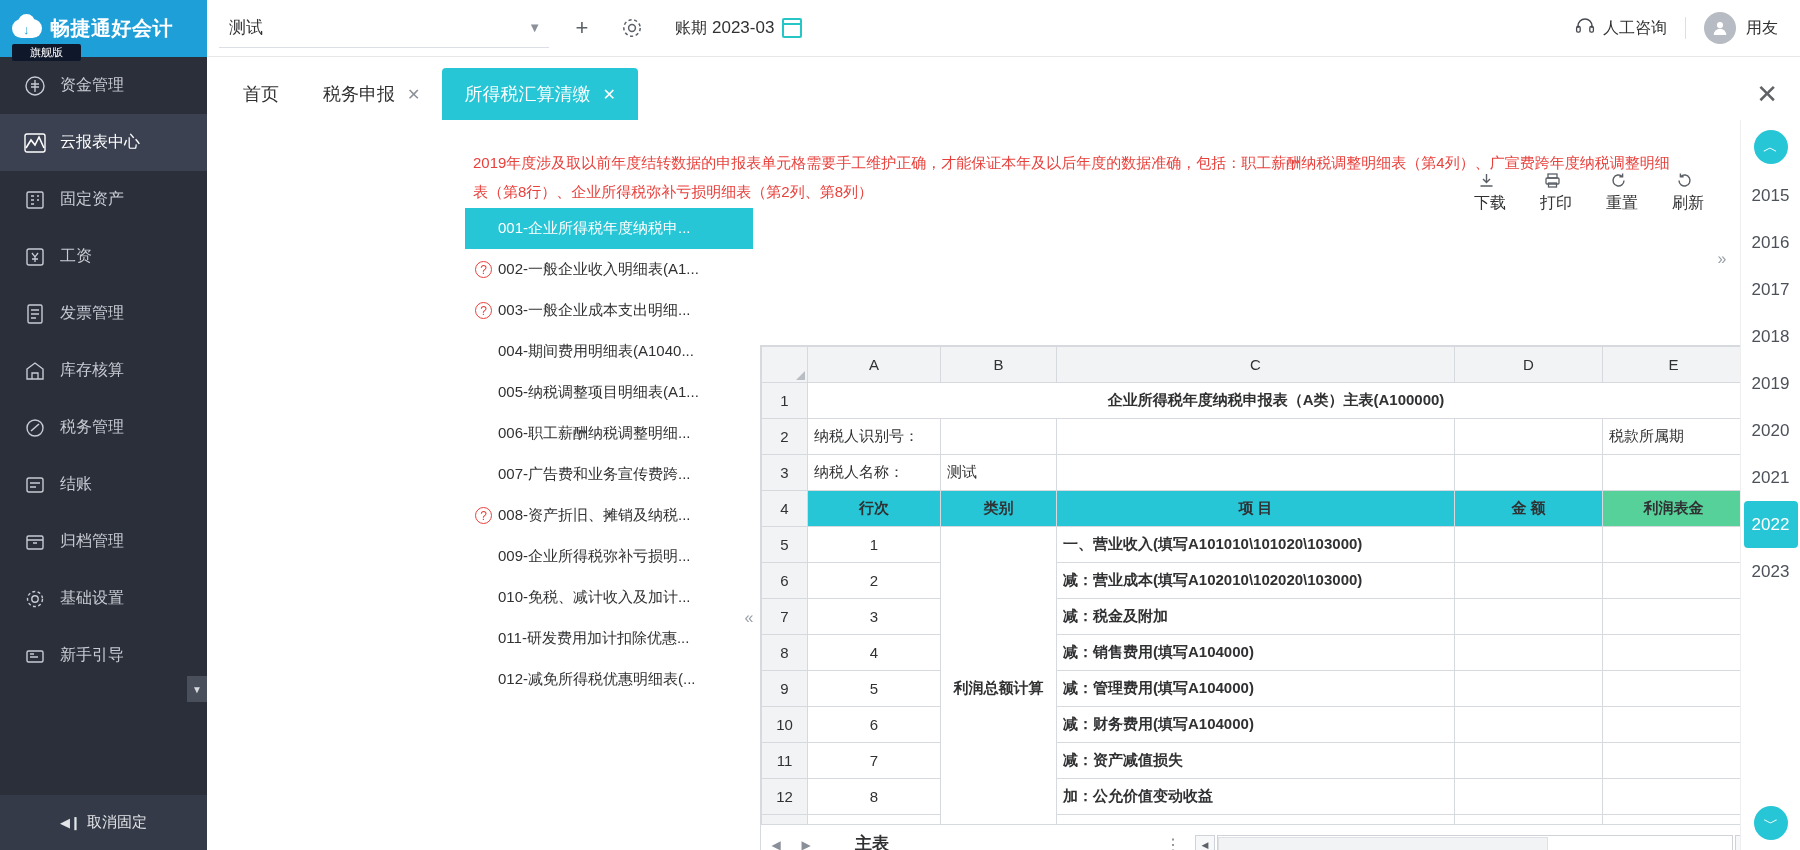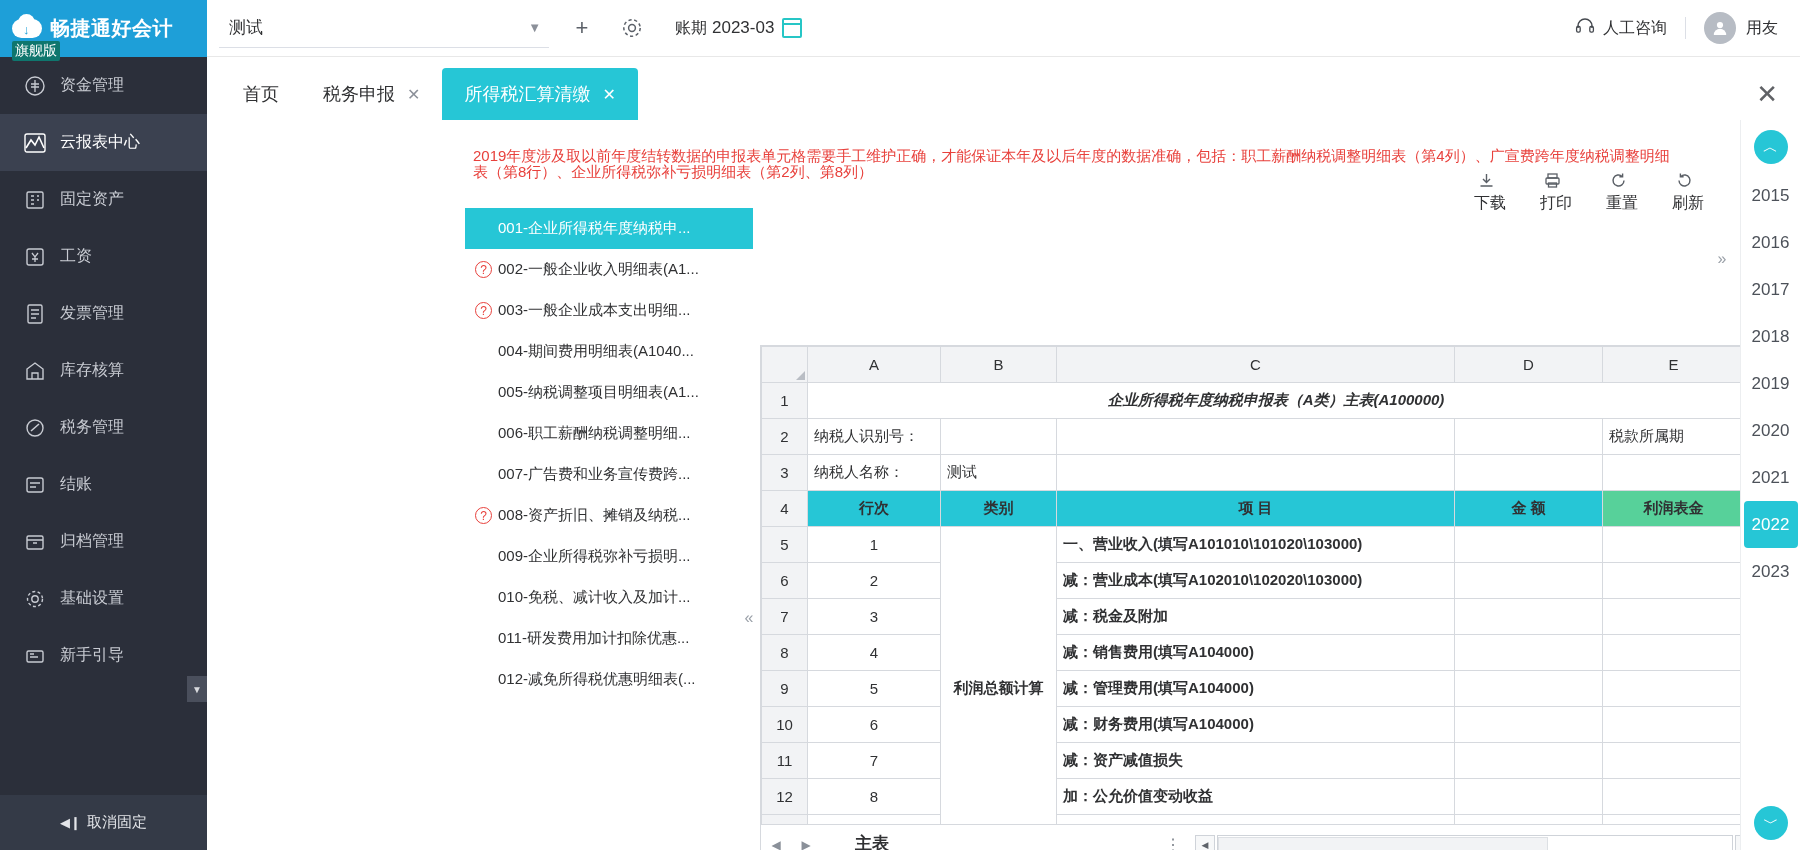--- a/index.html
+++ b/index.html
@@ -50,22 +50,22 @@
   .brand .cloud-icon .arrow {
     position: absolute; left: 11px; top: 9px;
     color: #1e9fd8; font-size: 13px; font-weight: bold;
   }
   .brand .brand-text {
     color: #fff; font-size: 20px; font-weight: bold;
     letter-spacing: 0.5px;
   }
   .brand .brand-badge {
     position: absolute; left: 12px; bottom: -4px;
-    background: #0f766e; color: #fff;
-    font-size: 14px; padding: 1px 3px;
+    background: #0f172a; color: #fff;
+    font-size: 11px; padding: 1px 18px;
     border-radius: 2px;
   }
   .navlist { margin-top: 0; }
   .navitem {
     height: 57px;
     display: flex; align-items: center;
     padding-left: 22px;
     font-size: 16px;
     color: #c8cbd2;
     cursor: pointer;
@@ -210,21 +210,21 @@
   .content {
     position: absolute; left: 207px; top: 120px;
     width: 1593px; height: 730px;
     background: #ffffff;
   }
   .warning {
     position: absolute; left: 266px; top: 28px;
     width: 1200px;
     color: #e8413c;
     font-size: 15px;
-    line-height: 16px;
+    line-height: 29px;
   }
   .toolbar {
     position: absolute; right: 96px; top: 52px;
     display: flex; align-items: center;
     gap: 34px;
   }
   .tool {
     display: flex; align-items: center;
     font-size: 16px; color: #303133;
     cursor: pointer;
@@ -314,21 +314,20 @@
     content: "";
     position: absolute; right: 2px; bottom: 2px;
     border-style: solid;
     border-width: 0 0 9px 9px;
     border-color: transparent transparent #b9bdc4 transparent;
   }
   .r-title {
     text-align: center;
     font-size: 23px; font-weight: bold;
     height: 53px;
-    font-style: italic;
   }
   .hdr-cy {
     background: #26c6d6;
     color: #ffffff;
     text-align: center;
     font-weight: bold;
     font-size: 16px;
     height: 43px;
   }
   .hdr-gr {

